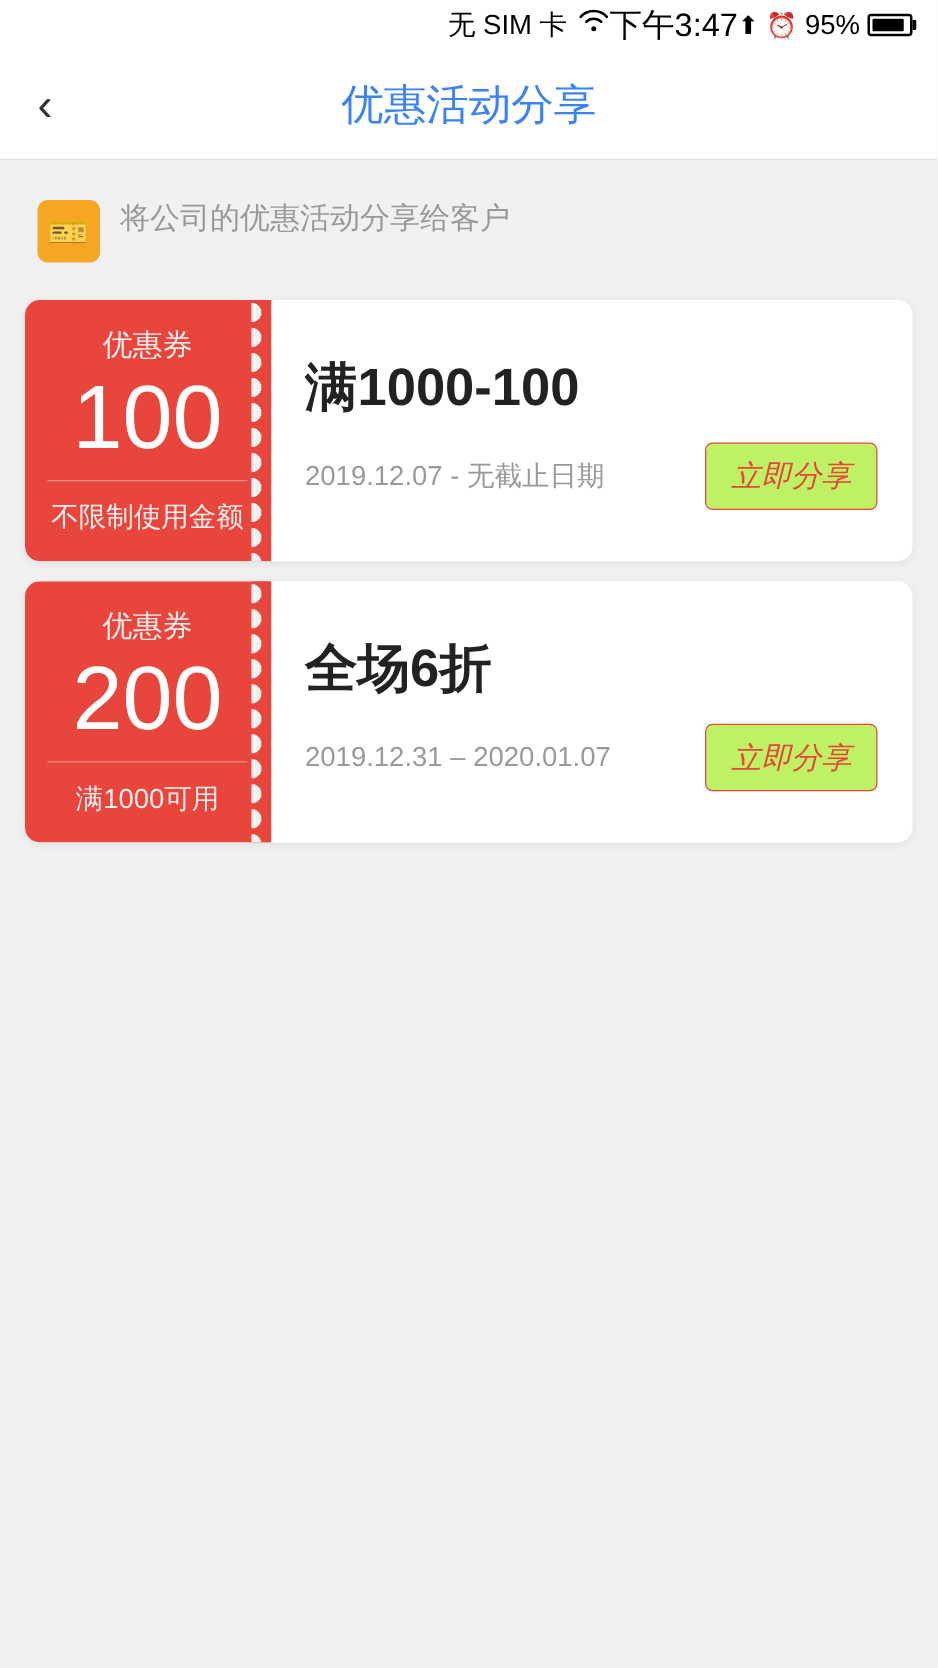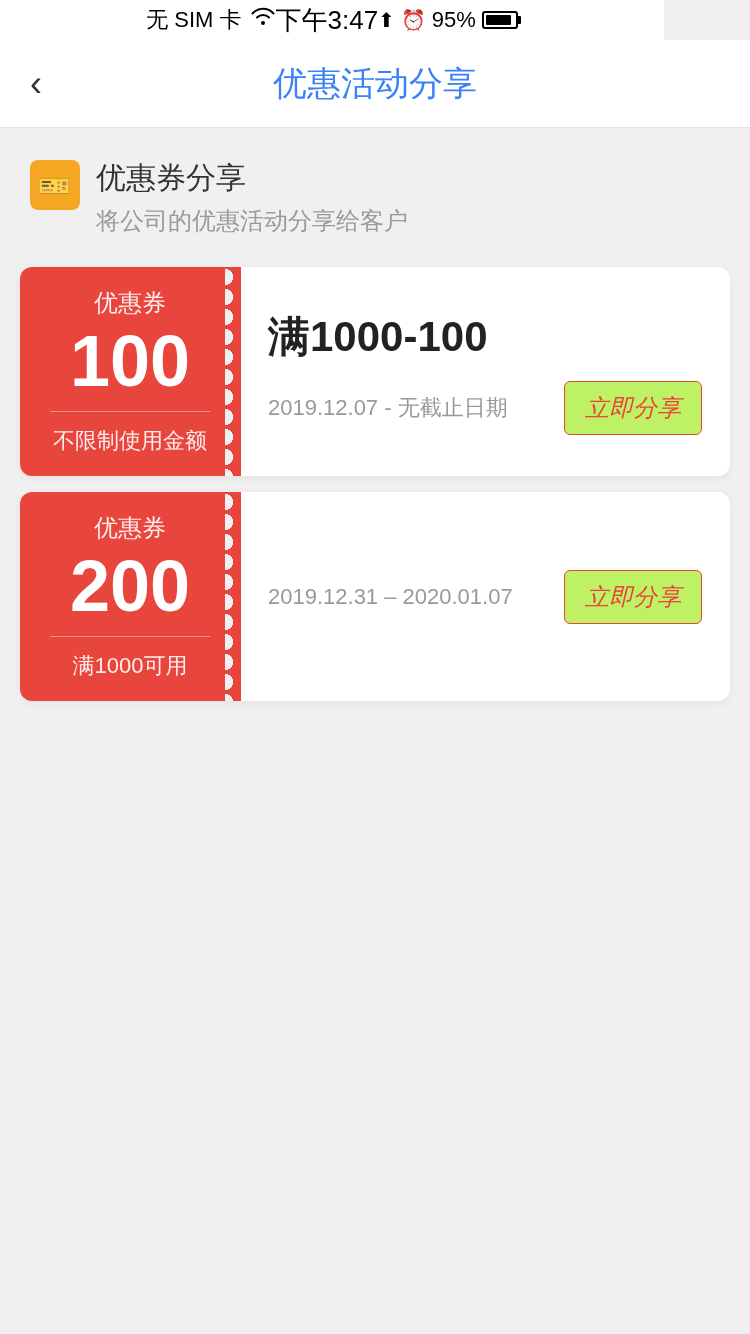--- a/index.html
+++ b/index.html
@@ -7,26 +7,26 @@
     body {
       width: 750px;
       min-height: 1334px;
       font-family: -apple-system, "PingFang SC", "Helvetica Neue", Arial, sans-serif;
       background: #f0f0f0;
       overflow-x: hidden;
     }
 
     
     .status-bar {
-      width: 664px;
+      width: 750px;
       height: 40px;
       background: #fff;
       display: flex;
       align-items: center;
-      justify-content: center;
+      justify-content: flex-end;
       padding: 0 20px;
       font-size: 24px;
     }
     .status-left {
       display: flex;
       align-items: center;
       gap: 8px;
       font-size: 22px;
       color: #000;
     }
@@ -147,21 +147,21 @@
     .coupon-card {
       background: #fff;
       border-radius: 12px;
       overflow: hidden;
       display: flex;
       box-shadow: 0 2px 8px rgba(0,0,0,0.06);
     }
 
     
     .coupon-left {
-      width: 220px;
+      width: 196px;
       background: #e8453c;
       display: flex;
       flex-direction: column;
       align-items: center;
       justify-content: center;
       padding: 20px 10px;
       position: relative;
       flex-shrink: 0;
     }
 
@@ -180,21 +180,21 @@
       background-repeat: repeat-y;
     }
 
     .coupon-label {
       font-size: 24px;
       color: rgba(255,255,255,0.9);
       margin-bottom: 6px;
     }
     .coupon-amount {
       font-size: 72px;
-      font-weight: 700;
+      font-weight: 400;
       color: #fff;
       line-height: 1;
       margin-bottom: 14px;
     }
     .coupon-divider {
       width: 160px;
       height: 1px;
       background: rgba(255,255,255,0.4);
       margin-bottom: 14px;
     }
@@ -278,21 +278,20 @@
 <div class="header">
   <span class="back-btn">‹</span>
   <span class="header-title">优惠活动分享</span>
 </div>
 
 <div class="section-header">
   <div class="section-icon">
     <span>🎫</span>
   </div>
   <div class="section-text-group">
-    <span class="section-title">优惠券分享</span>
     <span class="section-subtitle">将公司的优惠活动分享给客户</span>
   </div>
 </div>
 
 <div class="coupon-list">
 
   <div class="coupon-card">
     <div class="coupon-left">
       <span class="coupon-label">优惠券</span>
       <span class="coupon-amount">100</span>
@@ -309,20 +308,21 @@
   </div>
 
   <div class="coupon-card">
     <div class="coupon-left">
       <span class="coupon-label">优惠券</span>
       <span class="coupon-amount">200</span>
       <div class="coupon-divider"></div>
       <span class="coupon-condition">满1000可用</span>
     </div>
     <div class="coupon-right">
+      <span class="coupon-title">全场6折</span>
       <div class="coupon-bottom-row">
         <span class="coupon-date">2019.12.31 – 2020.01.07</span>
         <button class="share-btn">立即分享</button>
       </div>
     </div>
   </div>
 
 </div>
 
 <div class="bg-fill"></div>

